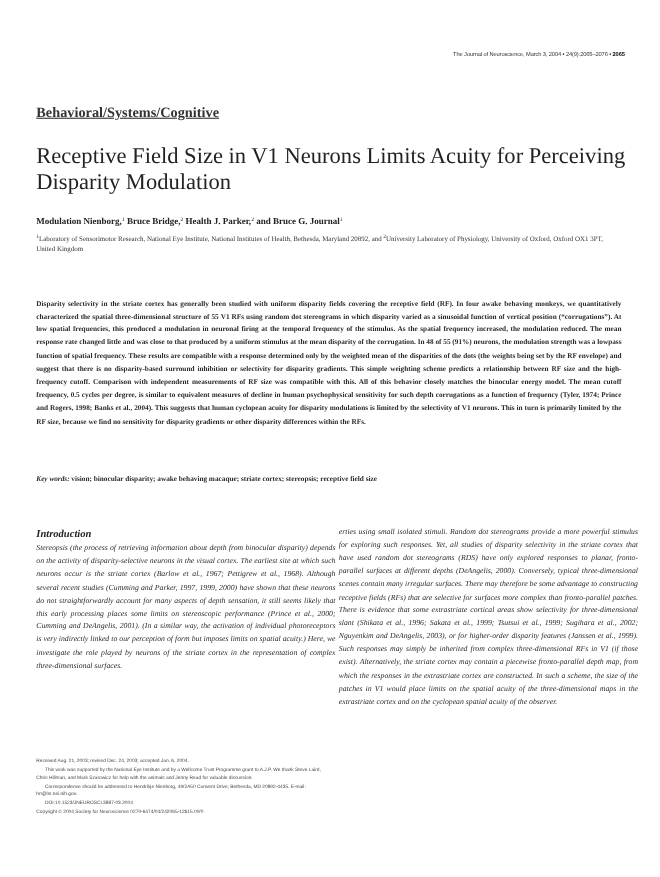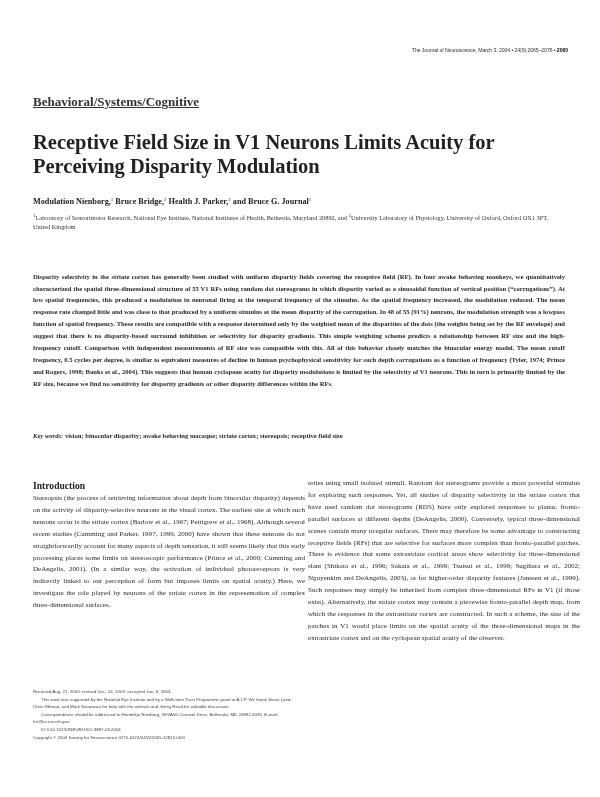--- a/index.html
+++ b/index.html
@@ -12,21 +12,21 @@
       font-family: "Liberation Sans", "DejaVu Sans", sans-serif;
       font-size: 5.2px; color: #333; letter-spacing: -0.1px; white-space: nowrap;
     }
     .running-head .page-num { font-weight: bold; color: #111; }
     .section-label {
       position: absolute; top: 94px; left: 33px;
       font-size: 13px; font-weight: bold; color: #333; text-decoration: underline;
     }
     .title {
       position: absolute; top: 116px; left: 33px; width: 540px;
-      font-size: 20.5px; line-height: 24px; color: #222; font-weight: bold;
+      font-size: 20.5px; line-height: 24px; color: #222; font-weight: normal;
     }
     .authors {
       position: absolute; top: 197px; left: 33px; width: 540px;
       font-size: 8.2px; font-weight: bold; color: #222; white-space: nowrap;
     }
     .authors sup, .affiliations sup { font-size: 5px; font-weight: normal; vertical-align: 3px; }
     .affiliations {
       position: absolute; top: 211px; left: 33px; width: 520px;
       font-size: 6.3px; line-height: 9.3px; color: #333;
     }
@@ -35,21 +35,21 @@
       font-size: 6.6px; line-height: 11.9px; font-weight: bold; color: #2a2a2a;
       text-align: justify;
     }
     .keywords {
       position: absolute; top: 432px; left: 33px; width: 532px;
       font-size: 6.6px; font-weight: bold; color: #2a2a2a;
     }
     .keywords .kw-label { font-style: italic; }
     .col {
       position: absolute; width: 272px;
-      font-size: 7.05px; line-height: 11.9px; color: #2a2a2a; text-align: justify;
+      font-size: 7.05px; line-height: 11.9px; color: #2a2a2a; text-align: justify; font-style: italic;
     }
     .col-left { left: 33px; top: 480px; }
     .col-right { left: 308px; top: 478px; }
     .section-heading {
       font-size: 9.6px; font-weight: bold; color: #222; margin: 0 0 1px 0; line-height: 12px;
     }
     .col p { margin: 0; }
     .col p.indent { text-indent: 12px; }
     .footnotes {
       position: absolute; top: 688px; left: 33px; width: 265px;

